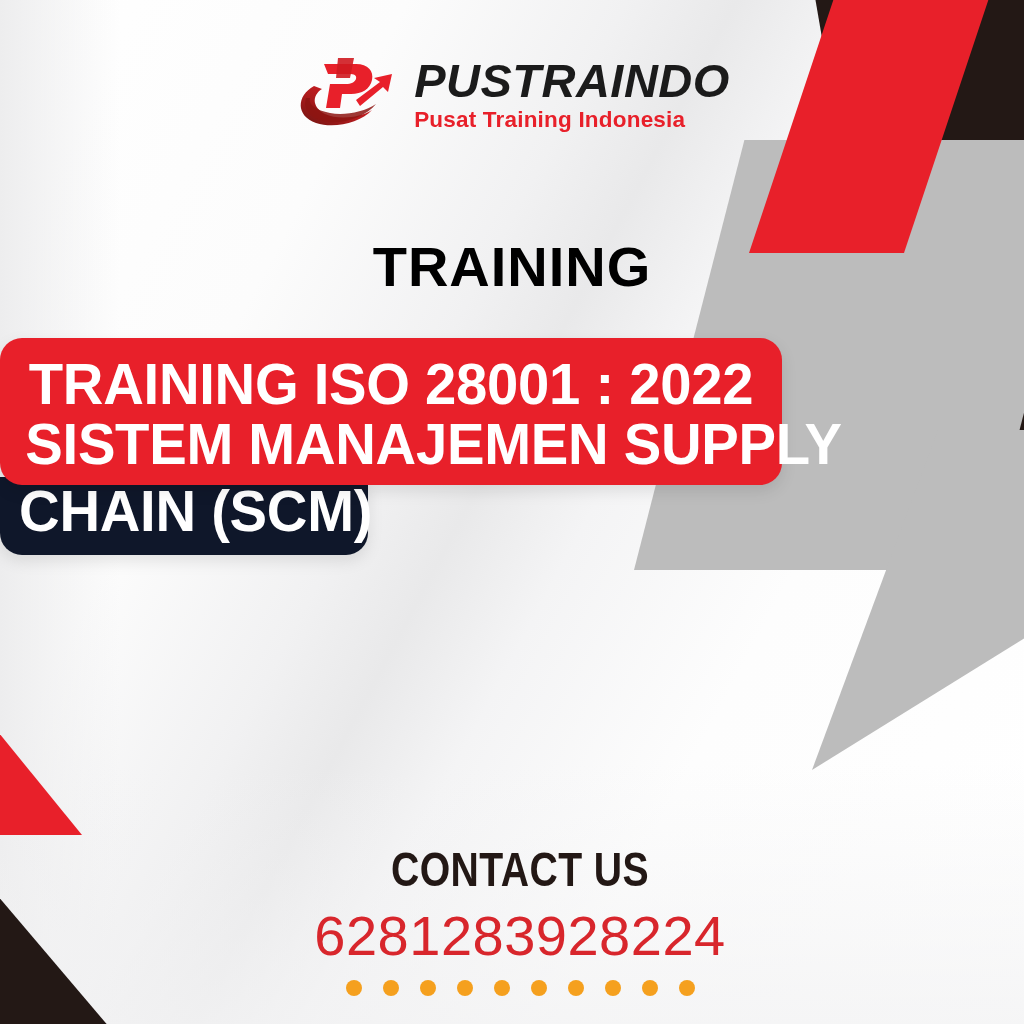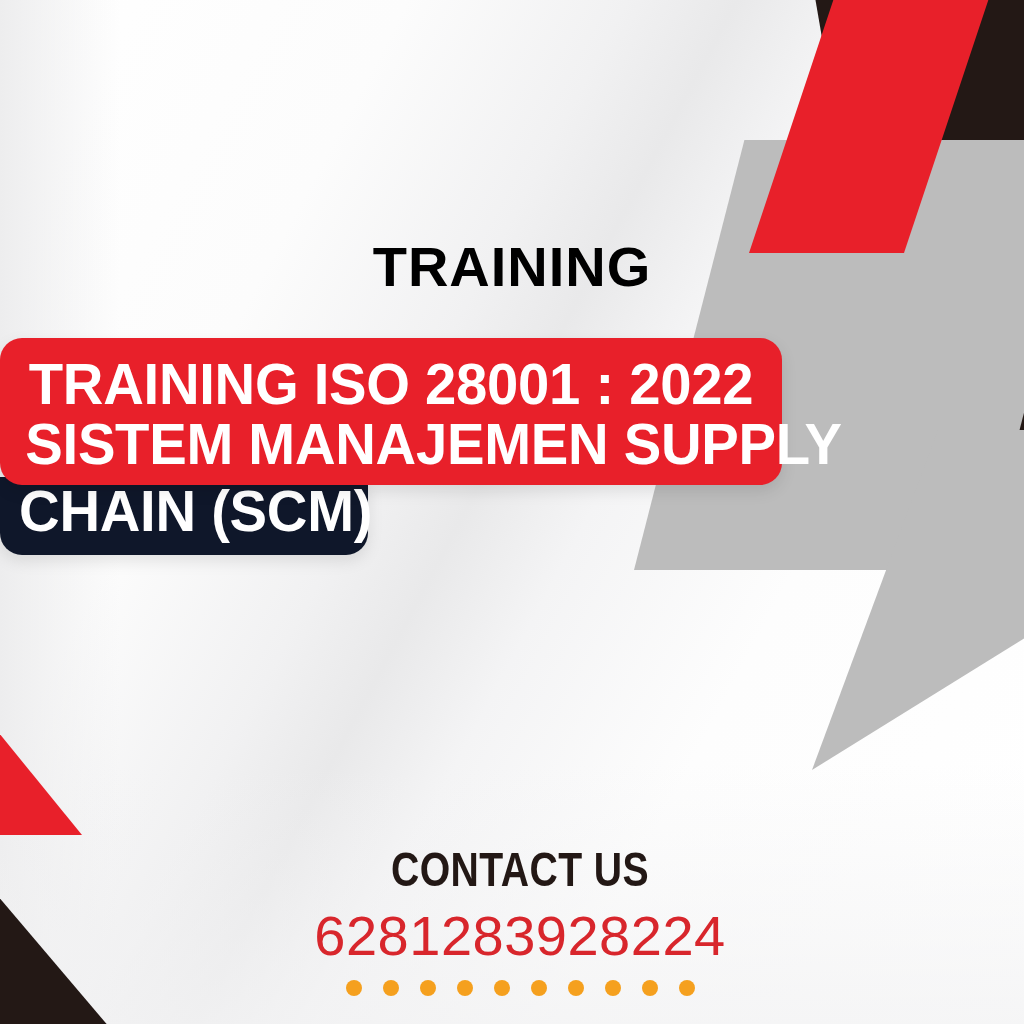--- a/index.html
+++ b/index.html
@@ -248,20 +248,44 @@
   <div class="bg-vignette-left"></div>
   <div class="bg-vignette-bottom"></div>
 
   <div class="shape shape-tr-black"></div>
   <div class="shape shape-tr-grey"></div>
   <div class="shape shape-grey-tail"></div>
   <div class="shape shape-tr-red"></div>
   <div class="shape shape-bl-red"></div>
   <div class="shape shape-bl-black"></div>
 
+  <div class="logo-row">
+    <svg class="logo-mark" viewBox="0 0 104 84">
+      <defs>
+        <linearGradient id="globeGrad" x1="0" y1="1" x2="1" y2="0">
+          <stop offset="0%" stop-color="#6d1410"></stop>
+          <stop offset="45%" stop-color="#b01b1d"></stop>
+          <stop offset="100%" stop-color="#e8202a"></stop>
+        </linearGradient>
+      </defs>
+
+      <path d="M20 34 C2 44 2 64 22 71 C40 77 66 71 78 58 C66 66 44 68 31 62 C19 56 17 44 28 37 Z" fill="url(#globeGrad)"></path>
+      <path d="M12 46 C8 58 18 68 34 70 C52 72 72 64 82 52 C70 60 50 64 36 61 C22 58 14 53 16 46 Z" fill="#8d1512" opacity=".85"></path>
+
+      <path d="M30 12 L62 12 C74 12 80 19 78 28 C76 37 68 42 57 42 L48 42 L46 56 L32 56 L36 32 L52 32
+               C57 32 61 30 62 27 C63 23 60 22 55 22 L34 22 Z" fill="#e8202a"></path>
+      <path d="M44 6 L60 6 L56 26 L42 26 Z" fill="#cf1a20" opacity=".9"></path>
+
+      <path d="M62 48 L86 30 L80 26 L98 22 L94 40 L89 35 L66 54 Z" fill="#e8202a"></path>
+    </svg>
+    <div class="logo-words">
+      <div class="logo-name">PUSTRAINDO</div>
+      <div class="logo-tag">Pusat Training Indonesia</div>
+    </div>
+  </div>
 
   <div class="eyebrow">TRAINING</div>
 
   <div class="title-wrap">
     <div class="title-block-a">
       <div class="title-line">TRAINING ISO 28001 : 2022</div>
       <div class="title-line">SISTEM MANAJEMEN SUPPLY</div>
     </div>
     <div class="title-block-b">
       <div class="title-line">CHAIN (SCM)</div>

